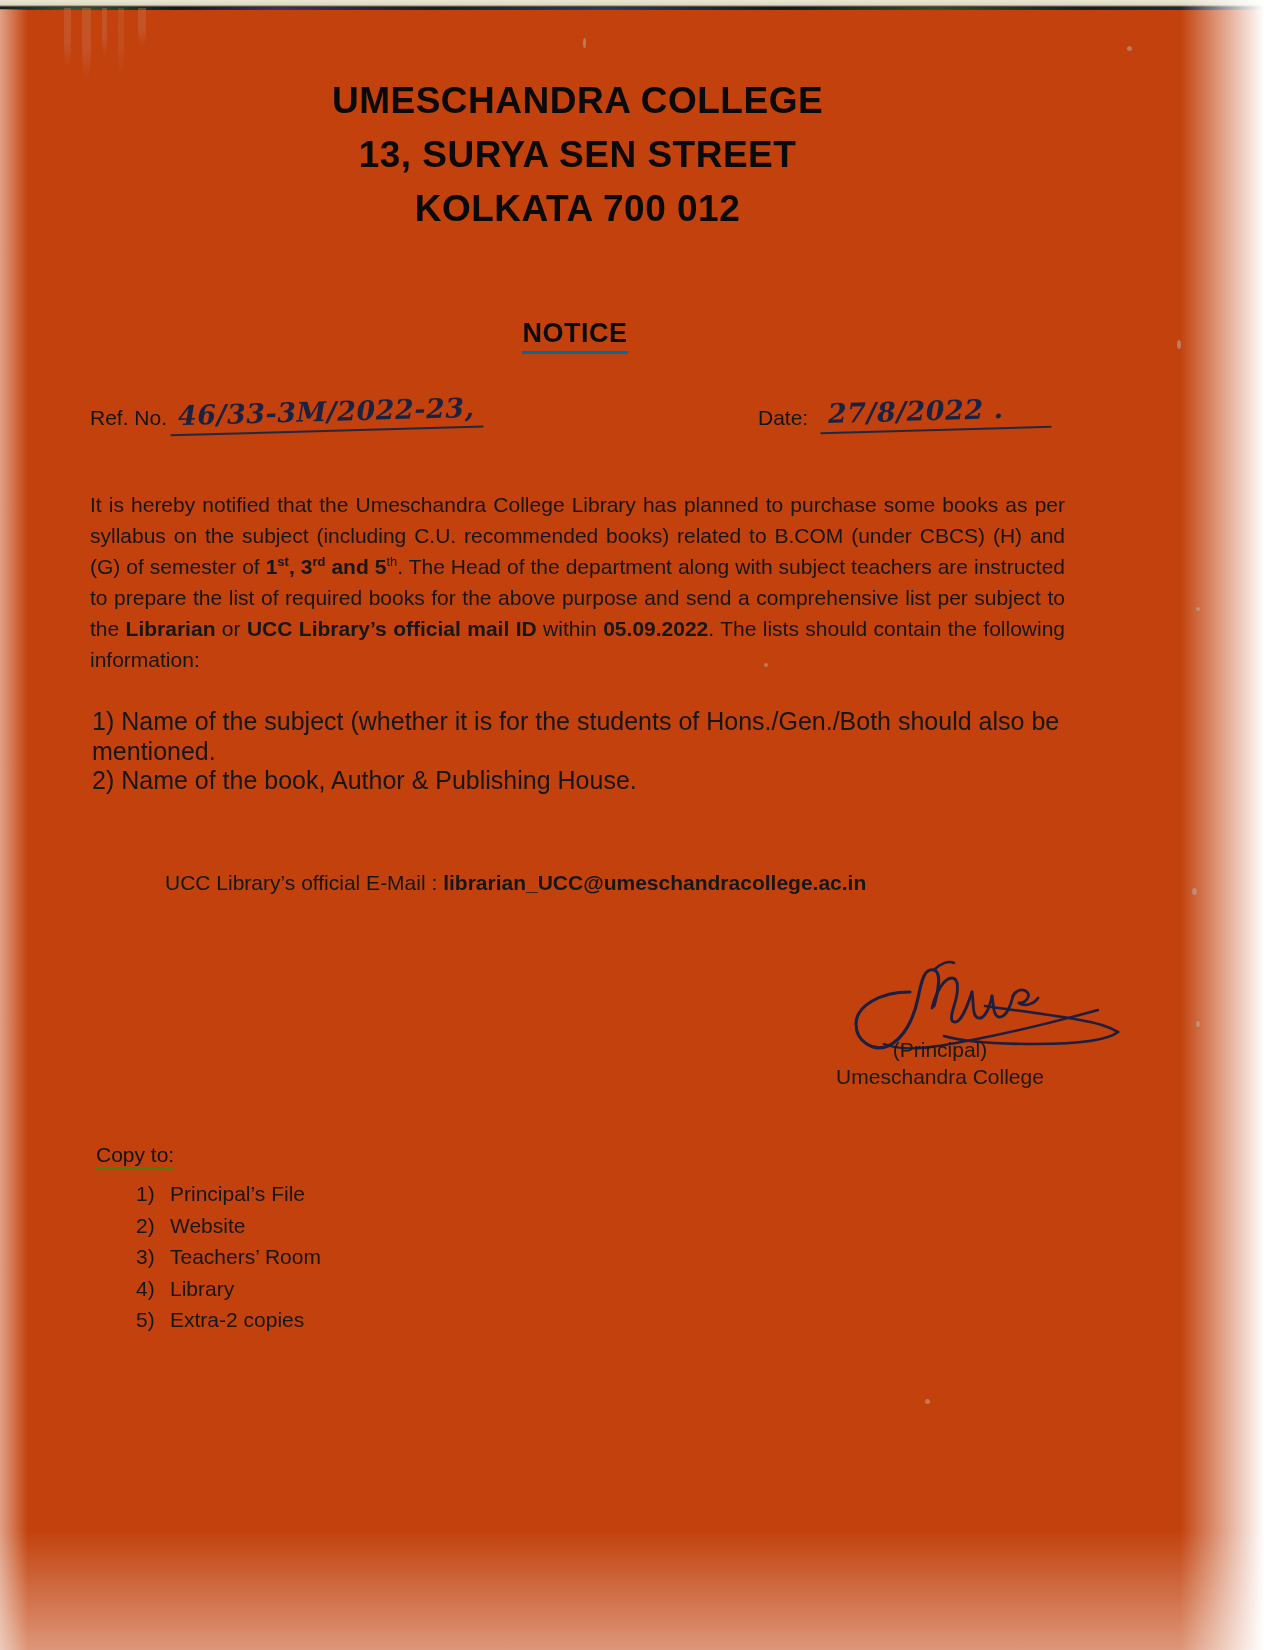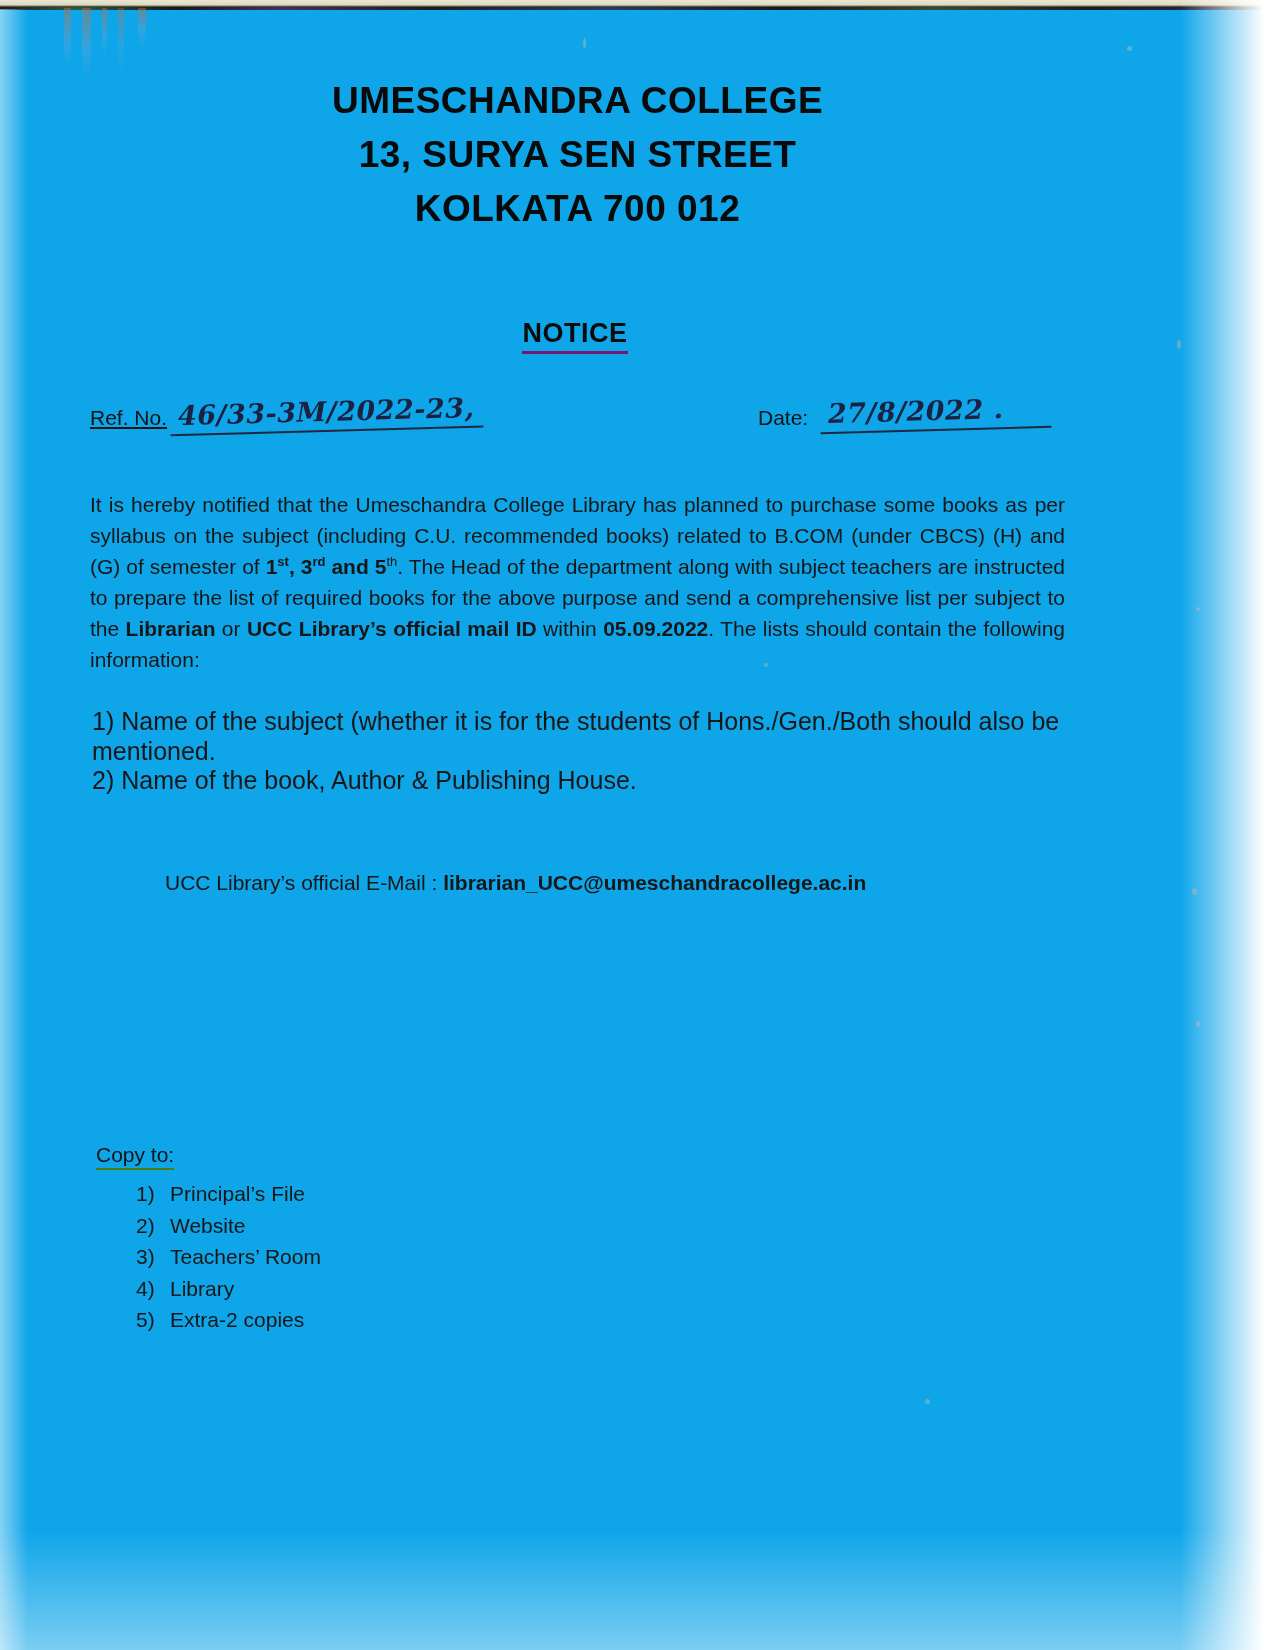--- a/index.html
+++ b/index.html
@@ -11,21 +11,21 @@
     height: 1650px;
     background: #ffffff;
     font-family: "Liberation Sans", sans-serif;
     overflow: hidden;
   }
 
   .page {
     position: relative;
     width: 1264px;
     height: 1650px;
-    background: #0ea5e9;
+    background: #c2410c;
     overflow: hidden;
   }
 
   
   .scan-top-bar {
     position: absolute;
     left: 0; top: 0;
     width: 1264px; height: 9px;
     background: linear-gradient(to bottom, #e9e6d2 0%, #ded9c0 55%, #151515 80%, #3a3550 100%);
   }
@@ -111,38 +111,38 @@
     width: 1150px;
     text-align: center;
   }
   .notice-title {
     display: inline-block;
     font-family: "Liberation Sans", sans-serif;
     font-weight: bold;
     font-size: 27px;
     color: #0c0c0c;
     letter-spacing: .5px;
-    border-bottom: 3px solid #701a75;
+    border-bottom: 3px solid #0369a1;
     padding-bottom: 2px;
   }
 
   .refline {
     position: absolute;
     left: 90px;
     top: 394px;
     width: 1000px;
     height: 46px;
   }
   .ref-label, .date-label {
     position: absolute;
     font-size: 21px;
     color: #141414;
     top: 12px;
   }
-  .ref-label { left: 0; text-decoration: underline; }
+  .ref-label { left: 0; }
   .date-label { left: 668px; }
 
   .hand-field {
     position: absolute;
     font-family: "DejaVu Serif", serif;
     font-style: italic;
     font-weight: bold;
     font-size: 27px;
     color: #1b2140;
     border-bottom: 2px solid #23283f;
@@ -288,20 +288,39 @@
       <span class="hand-field hand-date">27/8/2022 .</span>
     </div>
 
     <p class="body-text"><span>It is hereby notified that the Umeschandra College Library has planned to purchase some books as per syllabus on the subject (including C.U. recommended books) related to B.COM (under CBCS) (H) and (G) of semester of </span><b><span>1</span><sup>st</sup><span>, </span><span>3</span><sup>rd</sup><span> and </span><span>5</span></b><sup>th</sup><span>. The Head of the department along with subject teachers are instructed to prepare the list of required books for the above purpose and send a comprehensive list per subject to the </span><b>Librarian</b><span> or </span><b>UCC Library’s official mail ID</b><span> within </span><b>05.09.2022</b><span>. The lists should contain the following information:</span></p>
 
     <div class="list-item list-item-1">1)  Name of the subject (whether it is for the students of Hons./Gen./Both should also be mentioned.</div>
     <div class="list-item list-item-2">2) Name of the book, Author &amp; Publishing House.</div>
 
     <div class="email-line"><span>UCC Library’s official E-Mail : </span><b>librarian_UCC@umeschandracollege.ac.in</b></div>
 
+    <div class="signature-block">
+      <svg class="signature-svg" viewBox="0 0 300 110">
+        <g fill="none" stroke="#1c1f3d" stroke-linecap="round" stroke-linejoin="round">
+          <path d="M88 44 C 58 44, 34 58, 34 76 C 34 94, 52 104, 66 98 C 82 91, 92 70, 96 50 C 100 30, 103 20, 112 22 C 120 24, 116 44, 112 58" stroke-width="3.1"></path>
+          <path d="M112 22 C 118 16, 126 12, 132 15" stroke-width="2.6"></path>
+          <path d="M110 60 C 114 44, 122 30, 130 30 C 138 30, 136 46, 132 58 C 129 68, 128 74, 133 74 C 140 74, 146 56, 150 44" stroke-width="2.8"></path>
+          <path d="M150 44 C 152 56, 150 68, 156 70 C 163 72, 168 58, 170 48" stroke-width="2.8"></path>
+          <path d="M170 48 C 172 58, 171 68, 177 69 C 184 70, 189 57, 191 48" stroke-width="2.8"></path>
+          <path d="M191 48 C 194 42, 201 40, 205 44 C 209 48, 204 55, 197 55 C 203 59, 212 56, 216 50" stroke-width="2.8"></path>
+          <path d="M62 96 C 82 104, 110 100, 150 92 C 196 83, 240 72, 276 62" stroke-width="2.4"></path>
+          <path d="M163 58 C 190 62, 226 66, 258 72 C 276 75, 288 79, 296 84" stroke-width="2.6"></path>
+          <path d="M296 84 C 286 92, 258 96, 214 96 C 176 96, 142 94, 122 88" stroke-width="2.6"></path>
+        </g>
+      </svg>
+      <div class="sig-caption">
+        <div>(Principal)</div>
+        <div>Umeschandra College</div>
+      </div>
+    </div>
 
     <div class="copyto">
       <span class="copyto-title">Copy to:</span>
       <ul class="copyto-list">
         <li>
             <span class="copyto-num">1)</span>
             <span>Principal’s File</span>
           </li>
         <li>
             <span class="copyto-num">2)</span>

